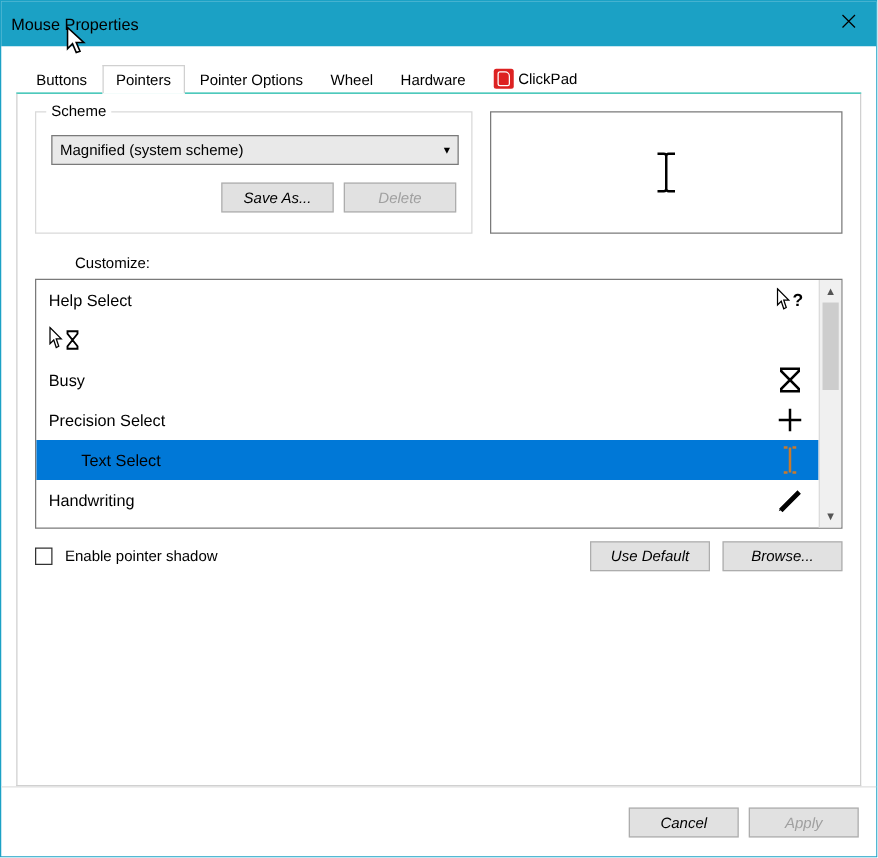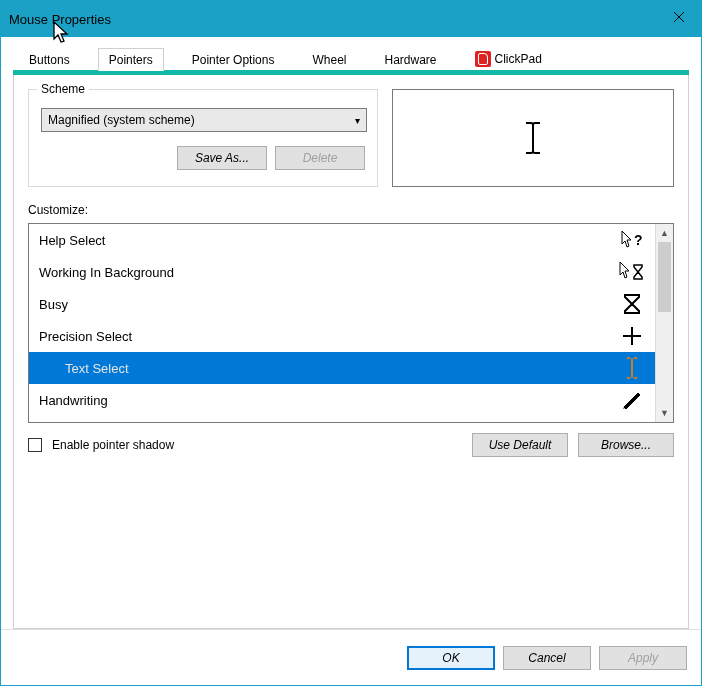--- a/index.html
+++ b/index.html
@@ -4,42 +4,42 @@
 <style>
   * { box-sizing: border-box; font-family: "Segoe UI", Tahoma, sans-serif; }
   body { margin: 0; background: #fff; width: 702px; height: 686px; overflow: hidden; font-size: 12px; }
   .window { width: 702px; height: 686px; border: 1px solid #1ba1c5; background: #fff; display: flex; flex-direction: column; }
   .titlebar { height: 36px; background: #1ba1c5; display: flex; align-items: center; padding: 0 8px; position: relative; }
   .titlebar-title { color: #000; font-size: 13px; }
   .titlebar-close { position: absolute; right: 0; top: 0; width: 45px; height: 32px; display: flex; align-items: center; justify-content: center; }
   .titlebar-close svg { stroke: #000; }
   .cursor-overlay { position: absolute; left: 52px; top: 20px; z-index: 50; pointer-events: none; }
   .content { flex: 1; padding: 12px 12px 0 12px; display: flex; flex-direction: column; }
-  .tabs { display: flex; align-items: flex-end; height: 26px; border-bottom: 5px solid #14b8a6; padding-left: 6px; gap: 18px; }
+  .tabs { display: flex; align-items: flex-end; height: 26px; border-bottom: 1px solid #14b8a6; padding-left: 6px; gap: 2px; }
   .tab { padding: 4px 10px 3px 10px; font-size: 12px; color: #000; cursor: default; display: flex; align-items: center; gap: 4px; }
   .tab.active { background: #fff; border: 1px solid #d0d0d0; border-bottom: 1px solid #fff; margin-bottom: -1px; }
   .tab-icon { width: 16px; height: 16px; background: #d22; display: inline-block; border-radius: 2px; position: relative; }
   .tab-icon::after { content: ""; position: absolute; left: 3px; top: 2px; width: 8px; height: 10px; border: 1px solid #fff; border-radius: 2px 4px 2px 2px; }
   .panel { flex: 1; border: 1px solid #d0d0d0; border-top: none; padding: 14px 14px 12px 14px; display: flex; flex-direction: column; }
   .top-row { display: flex; gap: 14px; }
   .scheme-group { position: relative; border: 1px solid #d9d9d9; padding: 18px 12px 12px 12px; width: 350px; }
   .scheme-legend { position: absolute; top: -8px; left: 8px; background: #fff; padding: 0 4px; font-size: 12px; }
   .scheme-select { width: 326px; height: 24px; border: 1px solid #7a7a7a; background: #e9e9e9; display: flex; align-items: center; justify-content: space-between; padding: 0 6px; font-size: 12px; }
   .dd-arrow { font-size: 10px; }
   .scheme-buttons { display: flex; justify-content: flex-end; gap: 8px; margin-top: 14px; }
   .btn { height: 24px; min-width: 90px; border: 1px solid #adadad; background: #e1e1e1; font-size: 12px; display: flex; align-items: center; justify-content: center; cursor: default; font-style: italic; }
   .btn.disabled { color: #a0a0a0; }
   .btn.primary { border: 2px solid #0078d7; background: #e5f1fb; }
   .preview { flex: 1; border: 1px solid #7a7a7a; background: #fff; display: flex; align-items: center; justify-content: center; height: 98px; margin-left: 0; }
   .ibeam-svg { width: 18px; height: 34px; }
-  .customize-label { margin-top: 16px; font-size: 12px; }
+  .customize-label { margin-top: 16px; font-size: 12px; margin-left: 32px; }
   .list-wrap { display: flex; margin-top: 6px; border: 1px solid #7a7a7a; height: 200px; }
   .list { flex: 1; overflow: hidden; }
   .row { height: 32px; display: flex; align-items: center; justify-content: space-between; padding: 0 10px; font-size: 13px; gap: 34px; }
-  .row.sel { background: #0078d7; color: #e5e5e5; padding-left: 36px; }
+  .row.sel { background: #0078d7; color: #000000; padding-left: 36px; }
   .row .ricon { width: 26px; display: flex; justify-content: center; }
   .scrollbar { width: 18px; background: #f0f0f0; border-left: 1px solid #dcdcdc; display: flex; flex-direction: column; }
   .scroll-btn { height: 18px; display: flex; align-items: center; justify-content: center; font-size: 9px; color: #555; }
   .scroll-track { flex: 1; position: relative; }
   .scroll-thumb { position: absolute; left: 2px; right: 2px; top: 0; height: 70px; background: #cdcdcd; }
   .below-list { display: flex; align-items: center; margin-top: 10px; gap: 10px; }
   .checkbox { width: 14px; height: 14px; border: 1px solid #333; background: #fff; }
   .spacer { flex: 1; }
   .footer { height: 56px; border-top: 1px solid #dfdfdf; display: flex; align-items: center; justify-content: flex-end; padding: 0 14px; gap: 8px; }
 </style>
@@ -101,21 +101,20 @@
           <div class="row">
             <span>Help Select</span>
             <span class="ricon">
               <svg width="22" height="20" viewBox="0 0 22 20">
                   <path d="M1 1 L1 14 L4 11 L6 17 L8 16 L6 10 L10 10 Z" fill="#fff" stroke="#000"></path>
                   <text x="13" y="15" font-size="14" font-weight="bold">?</text>
                 </svg>
             </span>
           </div>
           <div class="row">
-            <span>Working In Background</span>
             <span class="ricon">
               <svg width="26" height="22" viewBox="0 0 26 22">
                   <path d="M1 1 L1 14 L4 11 L6 17 L8 16 L6 10 L10 10 Z" fill="#fff" stroke="#000"></path>
                   <path d="M15 4 L23 4 L23 6 L19 11 L23 16 L23 18 L15 18 L15 16 L19 11 L15 6 Z" fill="none" stroke="#000" stroke-width="1.5"></path>
                 </svg>
             </span>
           </div>
           <div class="row">
             <span>Busy</span>
             <span class="ricon">
@@ -165,17 +164,16 @@
         <div class="spacer"></div>
         <div class="btn" style="min-width:96px">Use Default</div>
         <div class="btn" style="min-width:96px">Browse...</div>
       </div>
 
       <div style="flex:1"></div>
     </div>
   </div>
 
   <div class="footer">
-    <div class="btn primary" style="min-width:88px">OK</div>
     <div class="btn" style="min-width:88px">Cancel</div>
     <div class="btn disabled" style="min-width:88px">Apply</div>
   </div>
 </div>
 
 </body></html>

